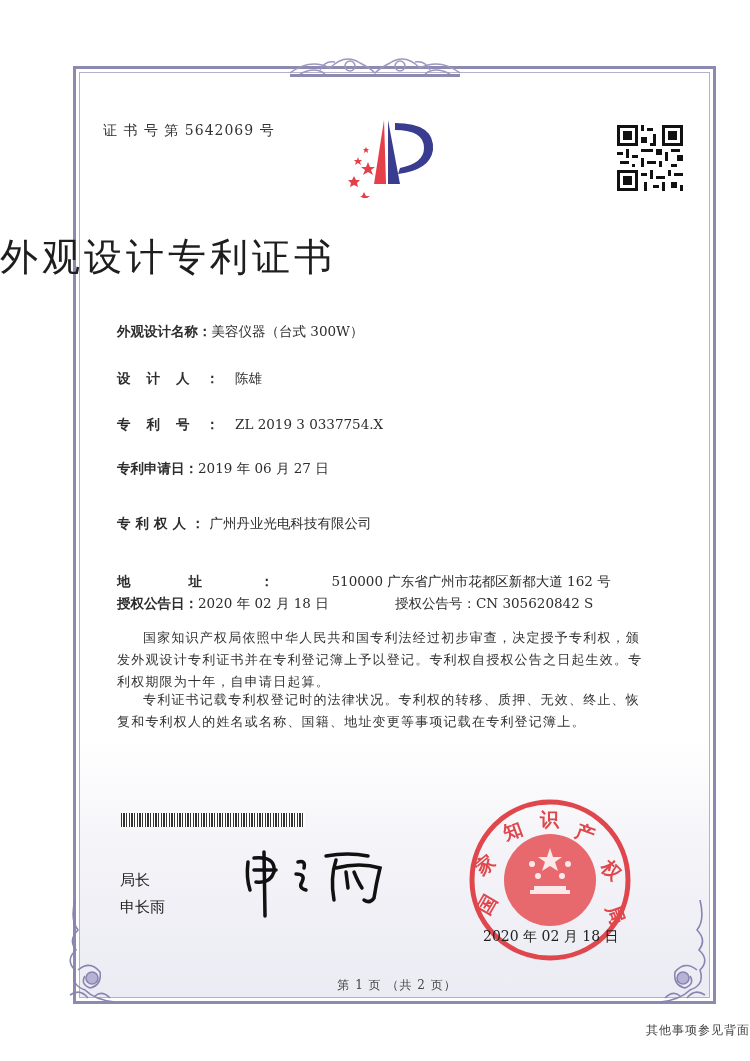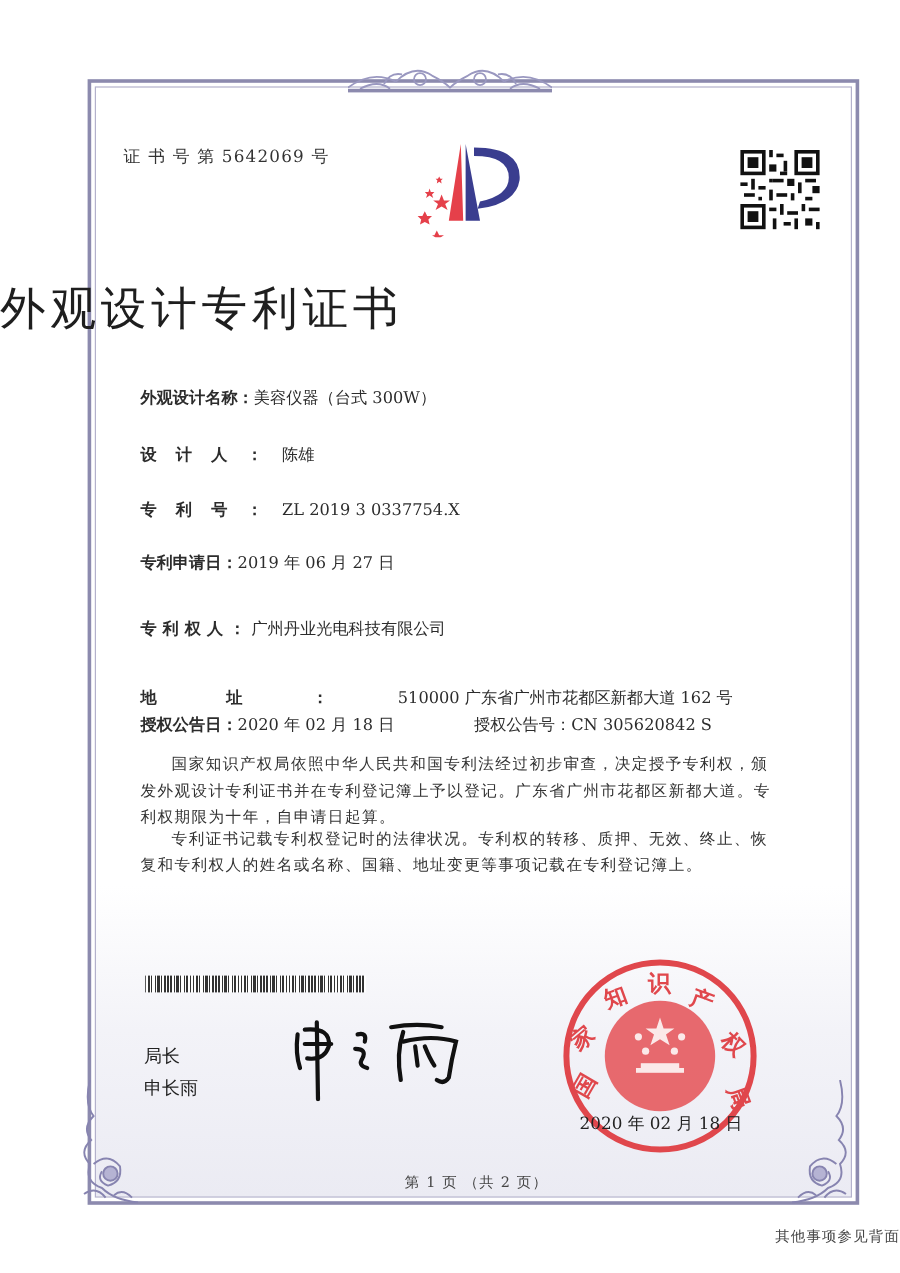--- a/index.html
+++ b/index.html
@@ -175,21 +175,21 @@
 <div class="field f6">
   <span class="lbl" style="letter-spacing:58px">地址：</span><span class="val">510000 广东省广州市花都区新都大道 162 号</span>
 </div>
 <div class="field f7">
   <span class="lbl">授权公告日：</span><span class="val">2020 年 02 月 18 日</span>
 </div>
 <div class="f7b">
   <span class="lbl">授权公告号：</span><span class="val">CN 305620842 S</span>
 </div>
 
-<p class="para p1">国家知识产权局依照中华人民共和国专利法经过初步审查，决定授予专利权，颁发外观设计专利证书并在专利登记簿上予以登记。广东省广州市花都区新都大道。专利权期限为十年，自申请日起算。</p>
+<p class="para p1">国家知识产权局依照中华人民共和国专利法经过初步审查，决定授予专利权，颁发外观设计专利证书并在专利登记簿上予以登记。专利权自授权公告之日起生效。专利权期限为十年，自申请日起算。</p>
 <p class="para p2">专利证书记载专利权登记时的法律状况。专利权的转移、质押、无效、终止、恢复和专利权人的姓名或名称、国籍、地址变更等事项记载在专利登记簿上。</p>
 
 <div class="barcode"></div>
 
 <div class="sig-role">局长</div>
 <div class="sig-name">申长雨</div>
 <svg class="signature" viewBox="0 0 160 70">
   <g fill="none" stroke="#111" stroke-width="3.5" stroke-linecap="round">
     <path d="M8 14 Q6 30 10 42"></path>
     <path d="M14 10 Q36 8 34 24 Q30 36 16 34"></path>

